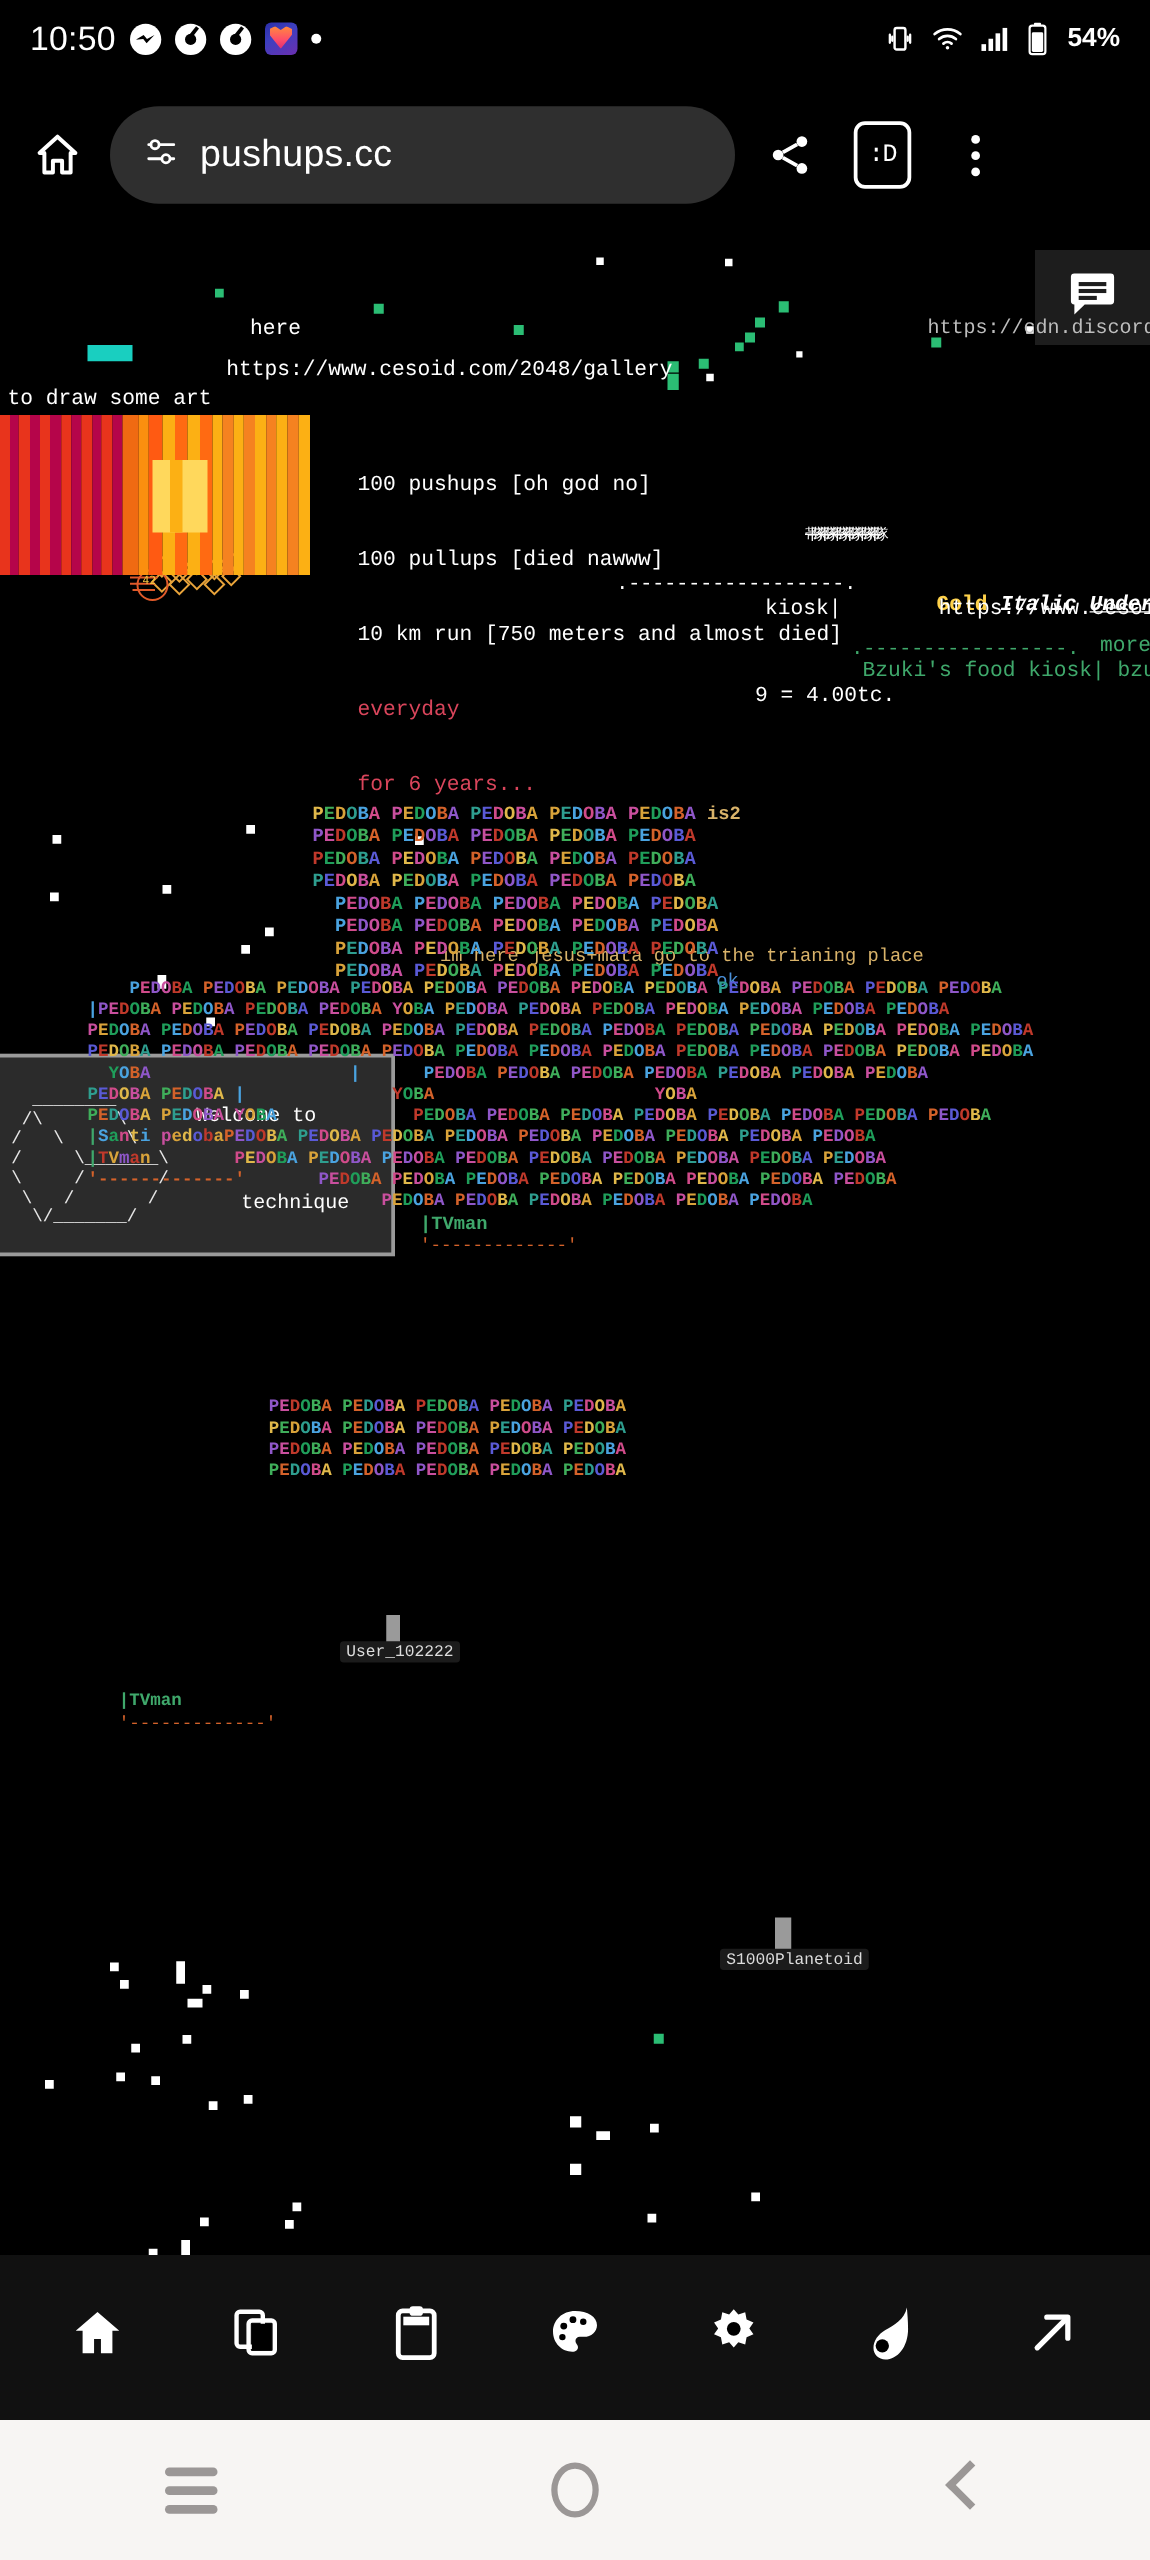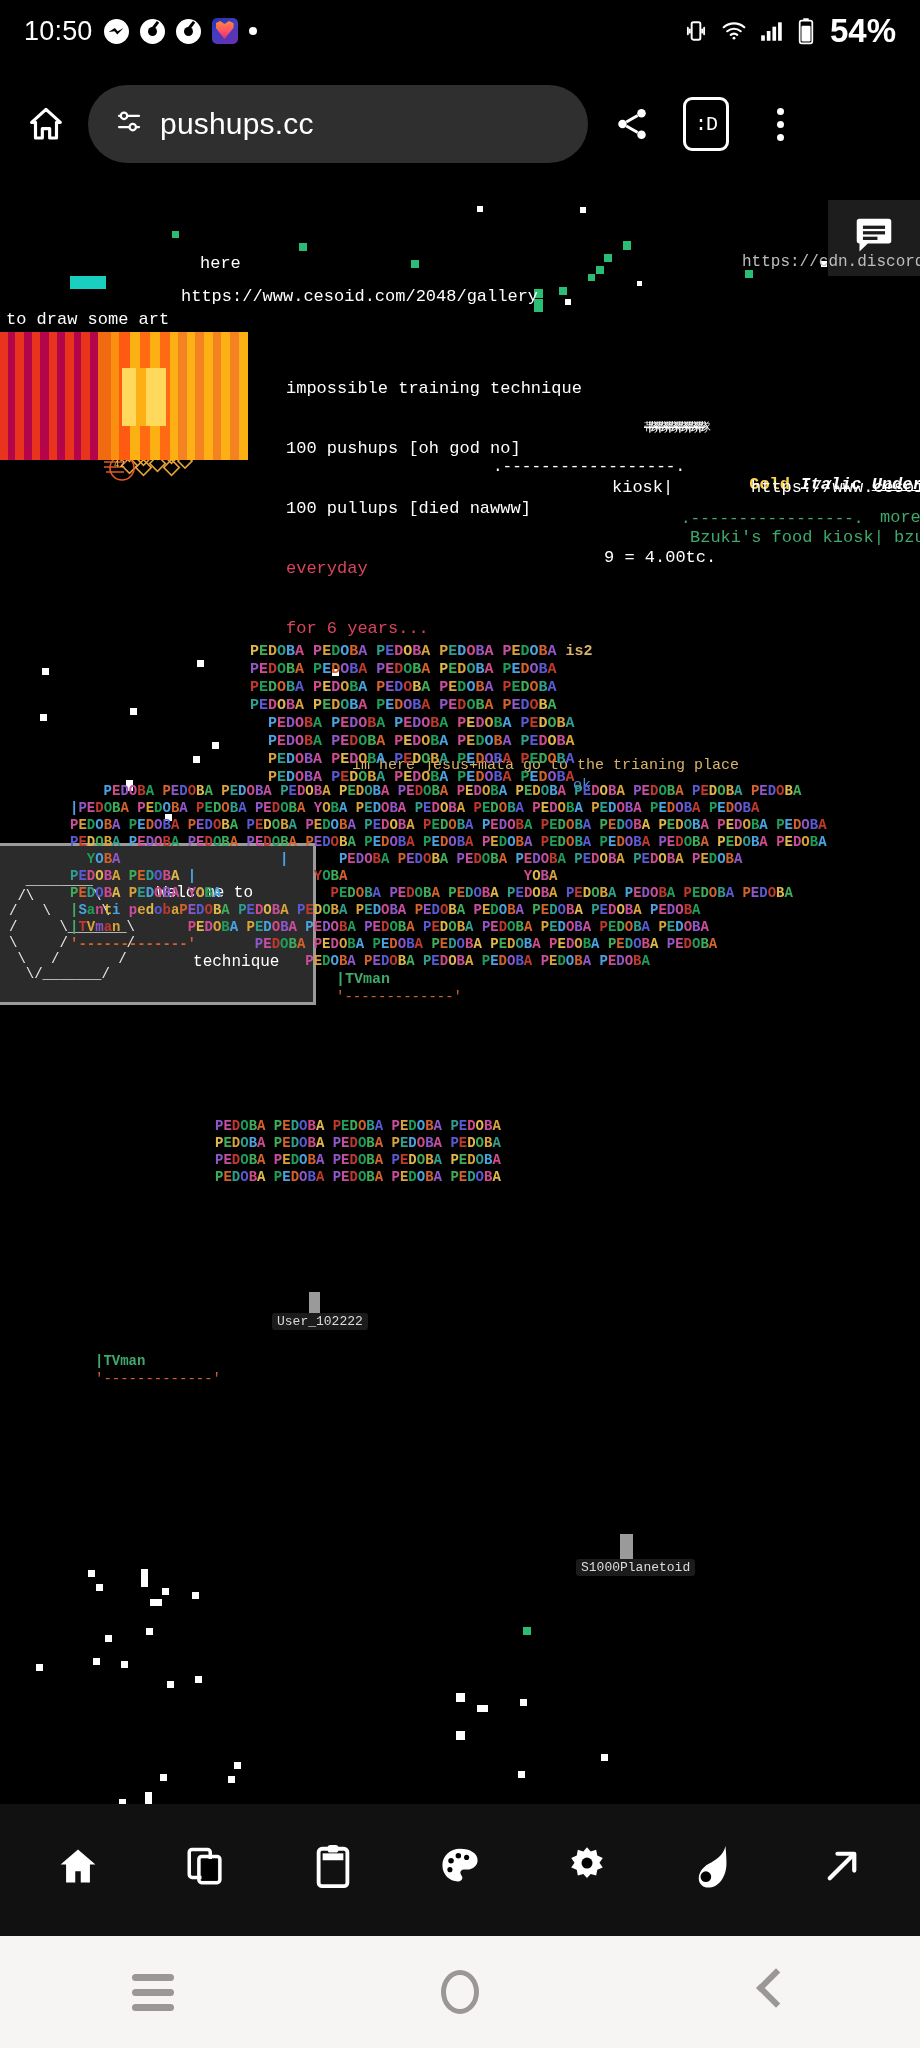--- a/index.html
+++ b/index.html
@@ -39,21 +39,21 @@
   }
   .ic-lazada { width: 26px; height: 26px; border-radius: 5px; background: linear-gradient(150deg,#2b2ea8 0%,#3d3fbf 40%,#6b2fb0 100%); position: relative; overflow: hidden; }
   .ic-lazada::after {
     content: ""; position: absolute; left: 4px; top: 3px; width: 18px; height: 18px;
     background: linear-gradient(180deg,#ff8a3d 0%,#ff4d6a 60%,#e03070 100%);
     clip-path: polygon(50% 100%, 0% 38%, 0% 12%, 25% 0%, 50% 17%, 75% 0%, 100% 12%, 100% 38%);
   }
   .ic-dot { width: 8px; height: 8px; border-radius: 50%; background: #fff; }
 
   .sb-right { display: flex; align-items: center; gap: 11px; }
-  .sb-pct { font-size: 33px; font-weight: 600; margin-left: 3px; }
+  .sb-pct { font-size: 21px; font-weight: 600; margin-left: 3px; }
 
   
   .toolbar {
     position: absolute; left: 0; top: 62px; width: 920px; height: 124px;
     background: #000; display: flex; align-items: center; padding: 0 18px; gap: 14px;
   }
   .home-btn { width: 56px; height: 56px; display: flex; align-items: center; justify-content: center; flex: 0 0 auto; }
   .omnibox {
     flex: 1 1 auto; height: 78px; background: #2f2f2f; border-radius: 39px;
     display: flex; align-items: center; padding: 0 26px; gap: 16px; max-width: 500px;
@@ -338,23 +338,23 @@
 
     <div class="abs mono" style="left:287px;top:70px;"></div>
 
     <div class="abs mono" style="left:287px;top:70px;"></div>
 
     <div class="abs mono" style="left:287px;top:70px;"></div>
 
     <div class="abs mono" style="left:287px;top:70px;"></div>
 
     <div class="abs mono" style="left:286px;top:153px;color:#fff;font-size:17px;line-height:20px;">
-      <div>impossible training technique</div>
       <div>100 pushups [oh god no]</div>
       <div>100 pullups [died nawww]</div>
+      <div>10 km run [750 meters and almost died]</div>
       <div style="color:#d9455b;">everyday</div>
       <div style="color:#d9455b;">for 6 years...</div>
     </div>
 
     <div class="abs mono" style="left:644px;top:233px;color:#fff;font-size:12px;letter-spacing:-7px;text-decoration:line-through;">帯隊帯隊帯隊帯隊帯隊帯隊</div>
 
     <div class="abs mono" style="left:493px;top:272px;color:#fff;font-size:16px;">.------------------.</div>
     <div class="abs mono" style="left:688px;top:270px;font-size:17px;">
       <span style="color:#ffd24a;font-weight:bold;">Gold</span><span style="color:#fff;"> </span><span style="color:#fff;font-style:italic;font-weight:bold;">Italic</span><span style="color:#fff;"> </span><span style="color:#fff;font-style:italic;font-weight:bold;text-decoration:underline;">Underline</span>
     </div>

